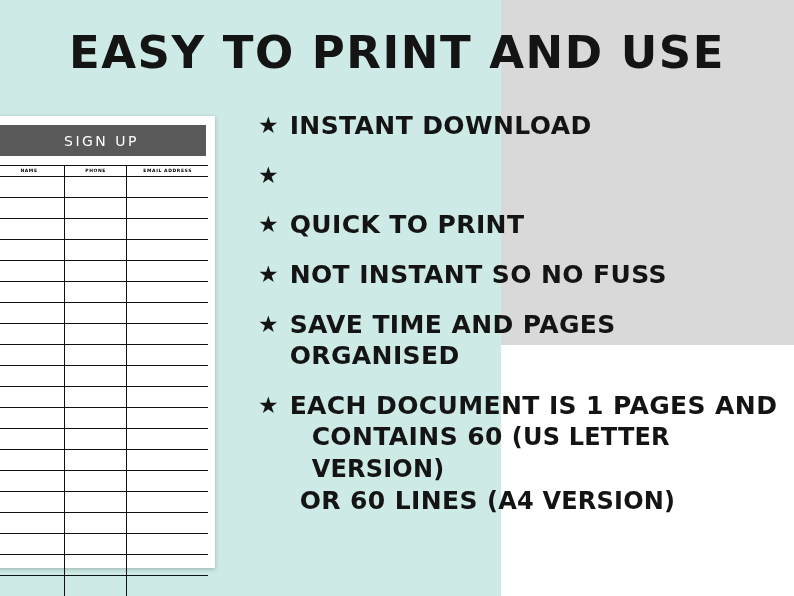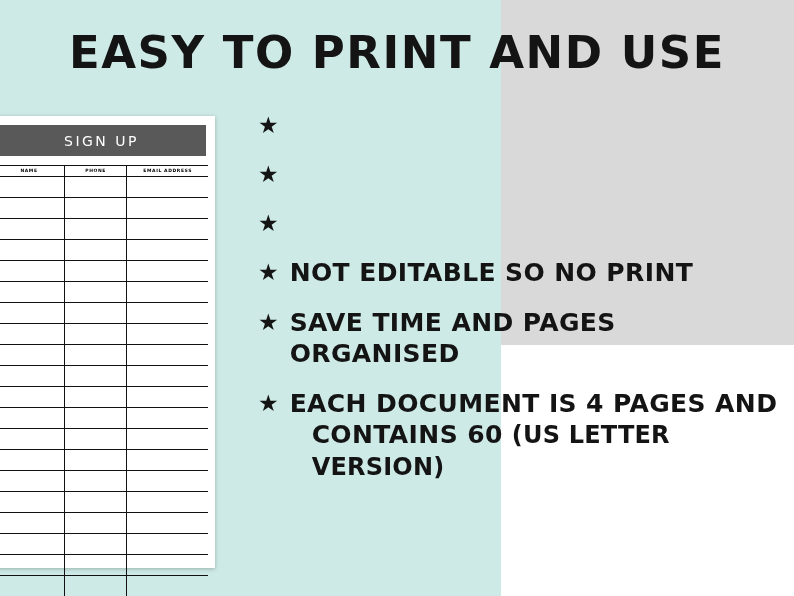--- a/index.html
+++ b/index.html
@@ -150,45 +150,48 @@
   <div class="bg-gray"></div>
   <div class="bg-mint"></div>
   <div class="bg-white-bottom"></div>
 
   <div class="heading">EASY TO PRINT AND USE</div>
 
   <div class="features">
 
     <div class="feature">
       <span class="star">★</span>
-    </div>
-
-    <div class="feature">
-      <span class="star">★</span>
-    </div>
-
-    <div class="feature">
-      <span class="star">★</span>
-    </div>
-
-    <div class="feature">
-      <span class="star">★</span>
-      <span class="feature-text">NOT EDITABLE SO NO PRINT</span>
+      <span class="feature-text">INSTANT DOWNLOAD</span>
+    </div>
+
+    <div class="feature">
+      <span class="star">★</span>
+    </div>
+
+    <div class="feature">
+      <span class="star">★</span>
+      <span class="feature-text">QUICK TO PRINT</span>
+    </div>
+
+    <div class="feature">
+      <span class="star">★</span>
+      <span class="feature-text">NOT INSTANT SO NO FUSS</span>
     </div>
 
     <div class="feature">
       <span class="star">★</span>
       <span class="feature-text">SAVE TIME AND PAGES ORGANISED</span>
     </div>
 
     <div class="feature feature-multiline">
       <span class="star">★</span>
       <span class="feature-text">
-        <span class="line1">EACH DOCUMENT IS 4 PAGES AND</span>
+        <span class="line1">EACH DOCUMENT IS 1 PAGES AND</span>
         <span class="line2"><span>CONTAINS 60 </span><span class="sub">(US LETTER VERSION)</span></span>
+        <span class="line3"><span>OR 60 LINES </span><span class="sub">(A4 VERSION)</span></span>
       </span>
     </div>
 
   </div>
 
   <div class="sheet">
     <div class="sheet-title">SIGN UP</div>
     <table class="sheet-table">
       <thead>
         <tr>

